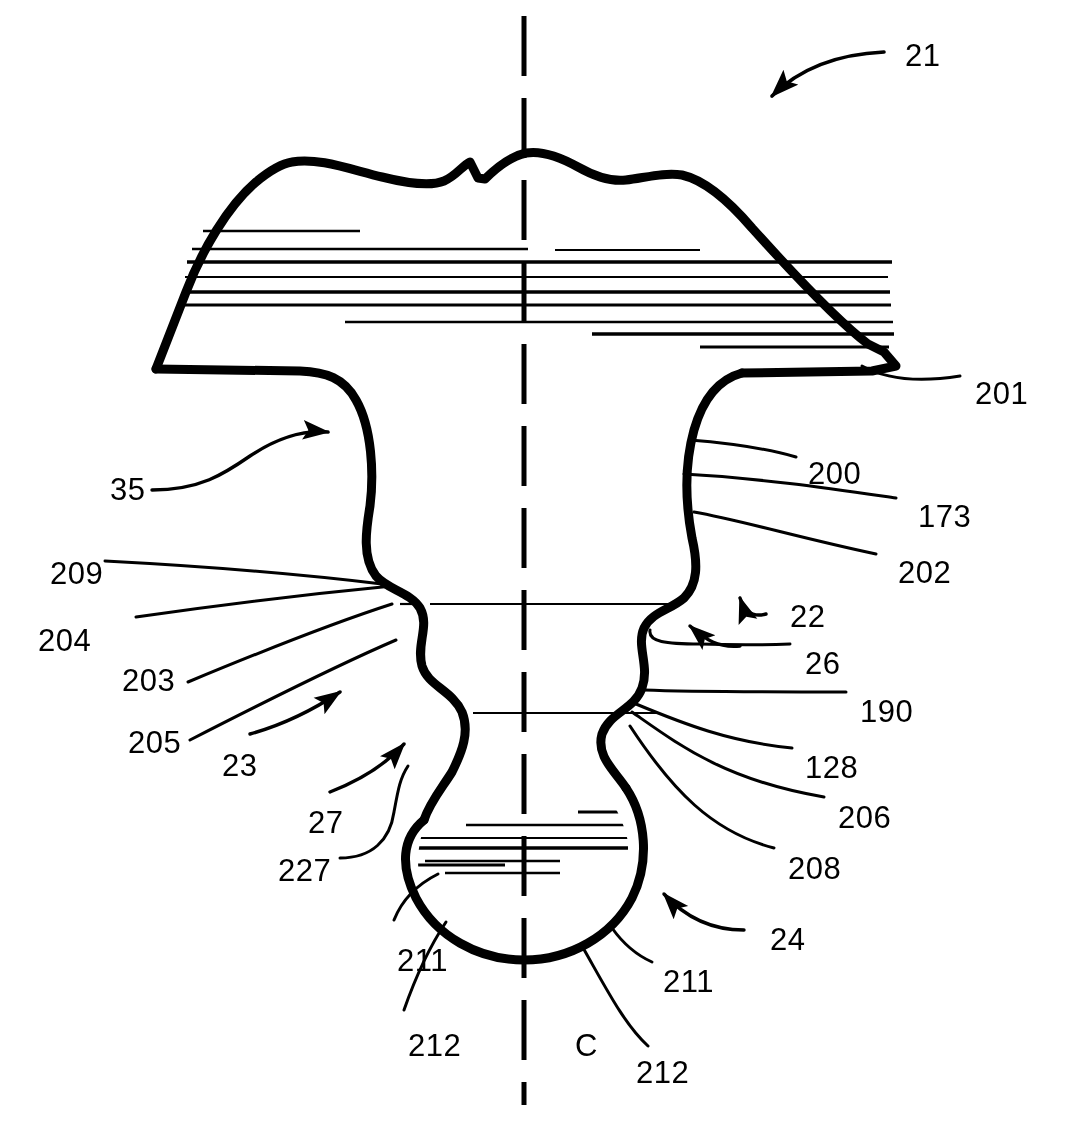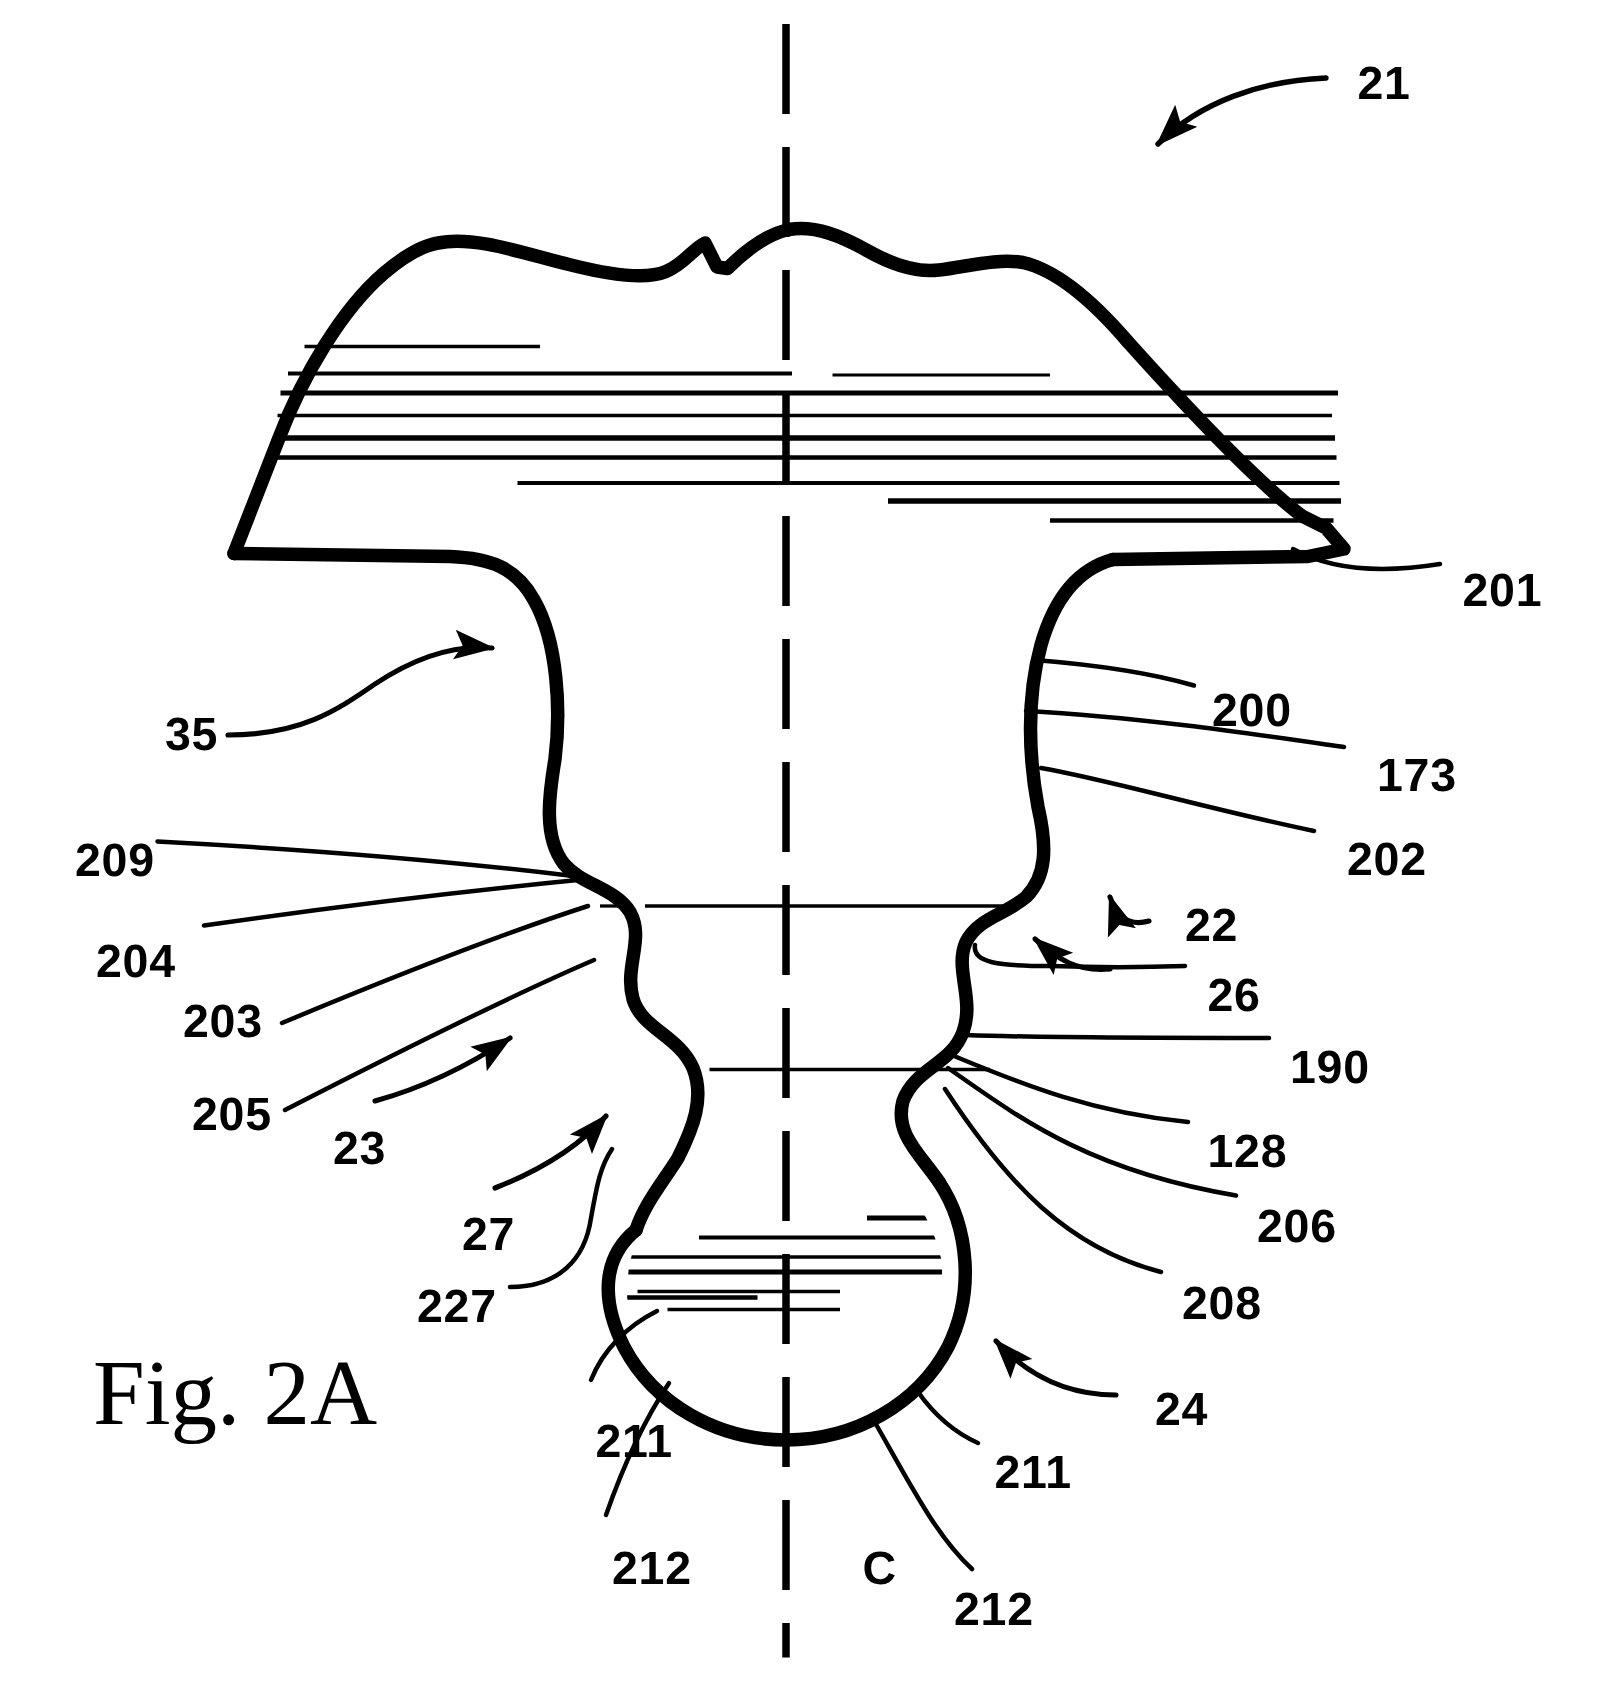--- a/index.html
+++ b/index.html
@@ -19,21 +19,21 @@
   #fig-svg {
     position: absolute;
     left: 0;
     top: 0;
     width: 1072px;
     height: 1135px;
   }
   .ref-label {
     position: absolute;
     font-family: "Liberation Sans", "DejaVu Sans", sans-serif;
-    font-weight: 700;
+    font-weight: 400;
     font-size: 31px;
     line-height: 1;
     color: #000000;
     letter-spacing: 0.5px;
     white-space: nowrap;
     user-select: none;
   }
   #fig-caption {
     position: absolute;
     left: 62px;
@@ -267,31 +267,30 @@
   <div class="ref-label" style="left:663px; top:966px;">211</div>
 
   <div class="ref-label" style="left:636px; top:1057px;">212</div>
 
   <div class="ref-label" style="left:575px; top:1030px;">C</div>
 
   <div class="ref-label" style="left:110px; top:474px;">35</div>
 
   <div class="ref-label" style="left:50px; top:558px;">209</div>
 
-  <div class="ref-label" style="left:38px; top:625px;margin-left:26px;">204</div>
+  <div class="ref-label" style="left:38px; top:625px;">204</div>
 
   <div class="ref-label" style="left:122px; top:665px;">203</div>
 
   <div class="ref-label" style="left:128px; top:727px;">205</div>
 
   <div class="ref-label" style="left:222px; top:750px;">23</div>
 
   <div class="ref-label" style="left:308px; top:807px;">27</div>
 
   <div class="ref-label" style="left:278px; top:855px;">227</div>
 
   <div class="ref-label" style="left:397px; top:945px;">211</div>
 
   <div class="ref-label" style="left:408px; top:1030px;">212</div>
 
-  <div id="fig-caption">Fig. 2A</div>
 
 </div>
 
 </body></html>

